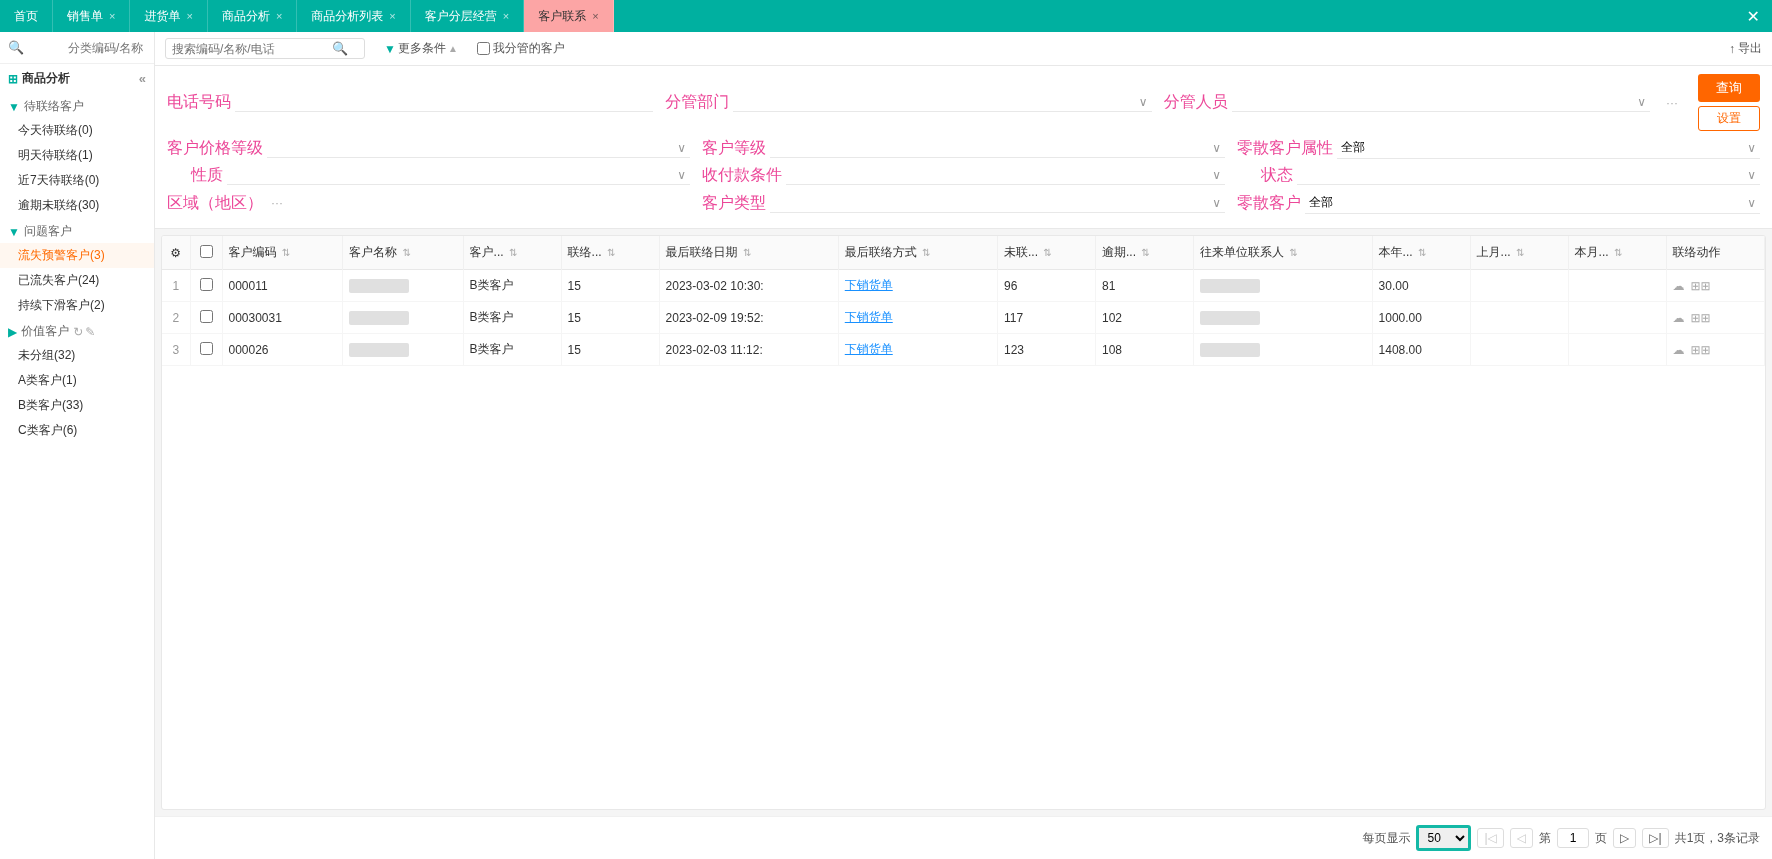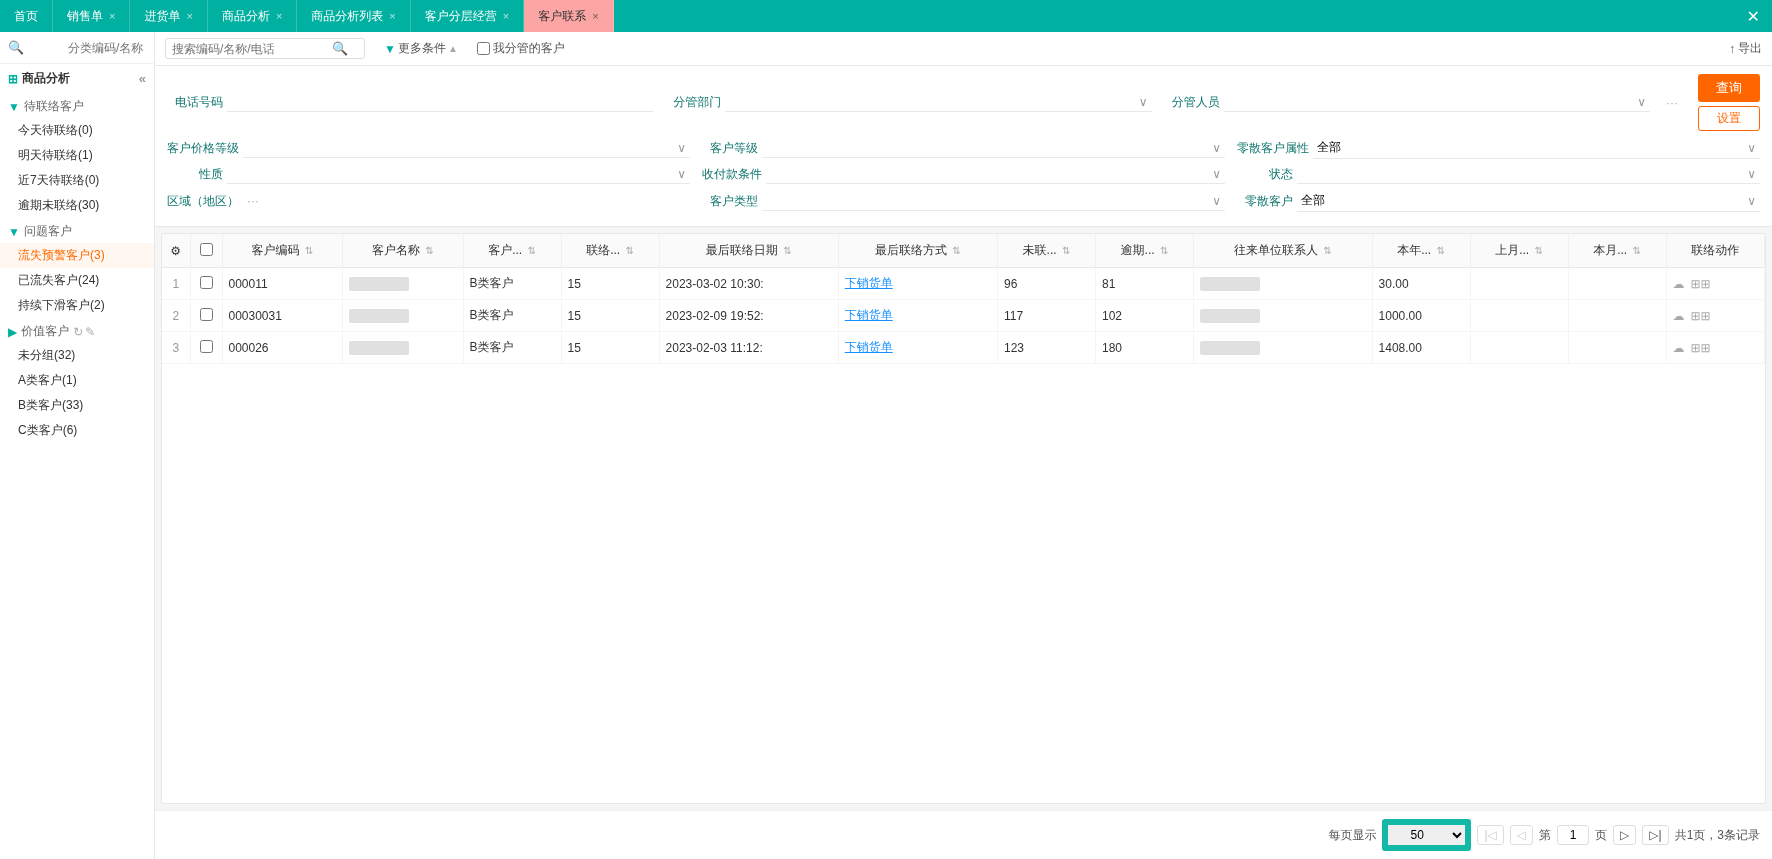--- a/index.html
+++ b/index.html
@@ -206,25 +206,25 @@
       gap: 12px;
       margin-bottom: 6px;
     }
     .filter-field {
       display: flex;
       align-items: center;
       flex: 1;
       gap: 4px;
     }
     .filter-label {
-      color: #0f766e;
+      color: #ec4899;
       white-space: nowrap;
       min-width: 56px;
       text-align: right;
-      font-size: 12px;
+      font-size: 16px;
       font-family: Liberation Serif, serif;
     }
     .filter-input {
       flex: 1;
       border: none;
       border-bottom: 1px solid #e8e8e8;
       outline: none;
       padding: 2px 4px;
       font-size: 12px;
       color: #333;
@@ -282,21 +282,21 @@
       font-size: 12px;
     }
     thead tr {
       background: #fafafa;
       border-bottom: 1px solid #e8e8e8;
     }
     thead th {
       padding: 8px 6px;
       color: #333;
       font-weight: 500;
-      text-align: center;
+      text-align: left;
       border-right: 1px solid #f0f0f0;
       white-space: nowrap;
       cursor: pointer;
     }
     thead th .sort-icon { color: #aaa; font-size: 10px; margin-left: 2px; }
     tbody tr {
       border-bottom: 1px solid #f5f5f5;
     }
     tbody td {
       padding: 7px 6px;
@@ -322,23 +322,23 @@
       align-items: center;
       justify-content: flex-end;
       padding: 8px 12px;
       background: #fff;
       border-top: 1px solid #f0f0f0;
       gap: 6px;
       font-size: 12px;
       color: #555;
     }
     .page-size-select {
-      border: 6px solid #14b8a6;
+      border: 3px solid #14b8a6;
       border-radius: 3px;
-      padding: 2px 18px;
+      padding: 2px 4px;
       font-size: 12px;
     }
     .page-btn {
       border: 1px solid #ddd;
       background: #fff;
       border-radius: 3px;
       padding: 2px 6px;
       cursor: pointer;
       color: #555;
     }
@@ -692,21 +692,21 @@
             <tr>
     <td class="row-num">3</td>
     <td class="checkbox-col"><input type="checkbox" style=""></td>
     <td>000026</td>
     <td><span class="blurred-text">&nbsp;&nbsp;&nbsp;&nbsp;&nbsp;&nbsp;&nbsp;&nbsp;</span></td>
     <td>B类客户</td>
     <td>15</td>
     <td>2023-02-03 11:12:</td>
     <td><span class="link-text">下销货单</span></td>
     <td>123</td>
-    <td>180</td>
+    <td>108</td>
     <td><span class="blurred-text">&nbsp;&nbsp;&nbsp;&nbsp;&nbsp;&nbsp;&nbsp;&nbsp;</span></td>
     <td>1408.00</td>
     <td></td>
     <td></td>
     <td>
       <div class="action-icons">
         <span>☁</span>
         <span>⊞⊞</span>
       </div>
     </td>

